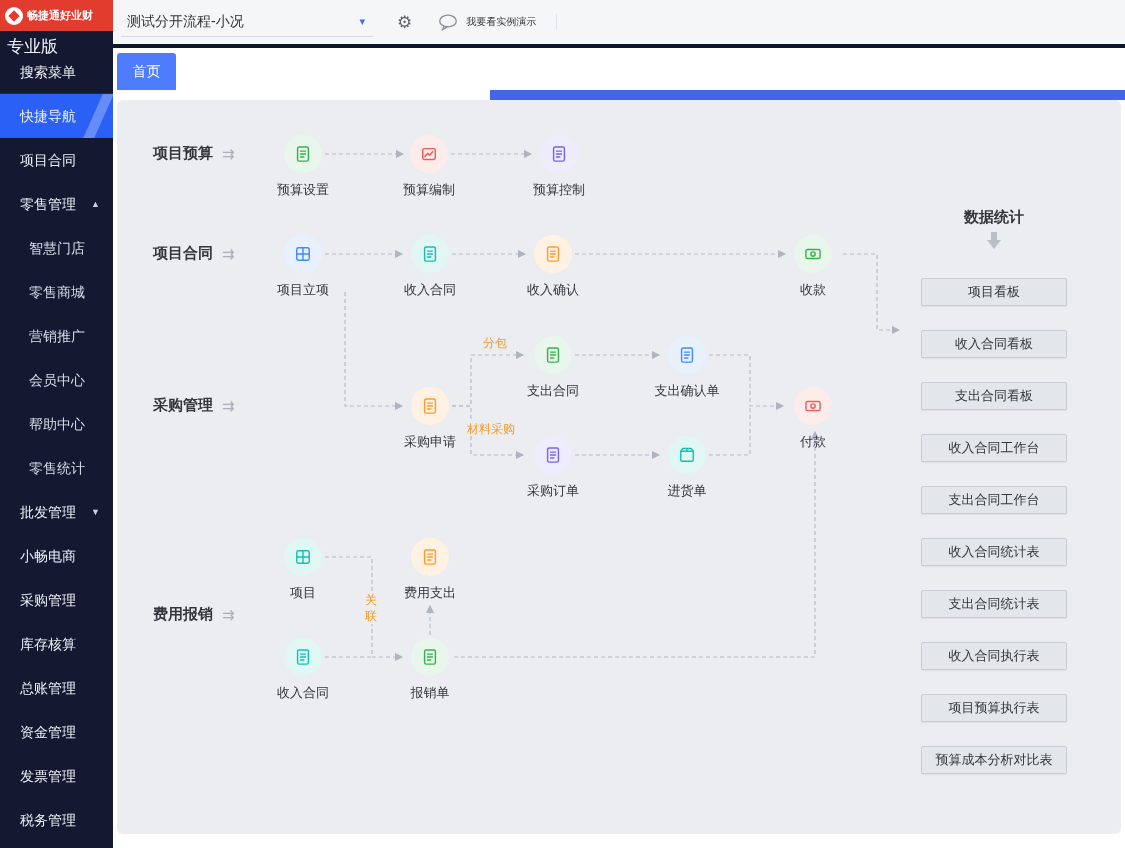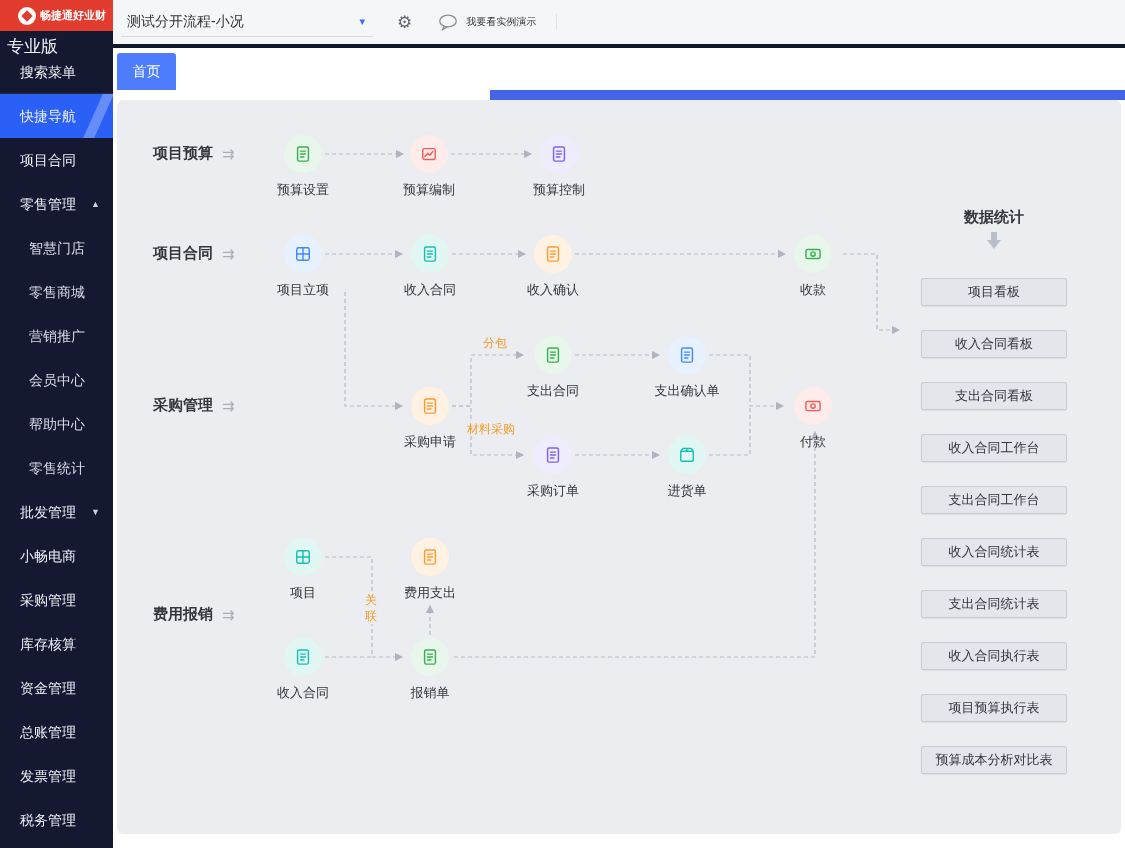--- a/index.html
+++ b/index.html
@@ -3,21 +3,21 @@
 <meta charset="utf-8">
 <style>
   * { box-sizing: border-box; margin: 0; padding: 0; }
   html,body { width:1125px; height:848px; overflow:hidden;
     font-family:"Liberation Sans","DejaVu Sans",sans-serif; background:#fff; }
 
   
   .sidebar { position:absolute; left:0; top:0; width:113px; height:848px;
     background:#141831; z-index:5; }
   .brand-red { height:31px; background:#e23c2f; display:flex; align-items:center;
-    padding:0 18px; gap:4px; }
+    padding:0 5px; gap:4px; }
   .logo-icon { width:18px; height:18px; border-radius:50%; background:#fff;
     position:relative; flex:0 0 18px; }
   .logo-icon::after { content:''; position:absolute; left:5px; top:5px; width:8px;
     height:8px; background:#e23c2f; transform:rotate(45deg); }
   .brand-name { color:#fff; font-size:11px; font-weight:700; white-space:nowrap; }
   .brand-edition { color:#f2f3f8; font-size:17px; padding:4px 0 0 7px; height:19px; }
   .side-item { position:relative; height:44px; line-height:44px; padding-left:20px;
     font-size:14px; color:#eef0f6; font-weight:500; cursor:pointer; white-space:nowrap; }
   .side-item.sub { padding-left:29px; color:#d9dce8; font-weight:400; }
   .side-item.search { border-bottom:1px solid rgba(255,255,255,.08); }
@@ -133,22 +133,22 @@
   <div class="side-item sub"><span>智慧门店</span></div>
   <div class="side-item sub"><span>零售商城</span></div>
   <div class="side-item sub"><span>营销推广</span></div>
   <div class="side-item sub"><span>会员中心</span></div>
   <div class="side-item sub"><span>帮助中心</span></div>
   <div class="side-item sub"><span>零售统计</span></div>
   <div class="side-item"><span>批发管理</span><span class="tri">▼</span></div>
   <div class="side-item"><span>小畅电商</span></div>
   <div class="side-item"><span>采购管理</span></div>
   <div class="side-item"><span>库存核算</span></div>
+  <div class="side-item"><span>总账管理</span></div>
   <div class="side-item"><span>资金管理</span></div>
-  <div class="side-item"><span>总账管理</span></div>
   <div class="side-item"><span>发票管理</span></div>
   <div class="side-item"><span>税务管理</span></div>
 </div>
 
 <div class="topbar">
   <div class="wf-select">
     <span>测试分开流程-小况</span>
     <span class="chev">▾</span>
   </div>
   <span class="gear">⚙</span>

